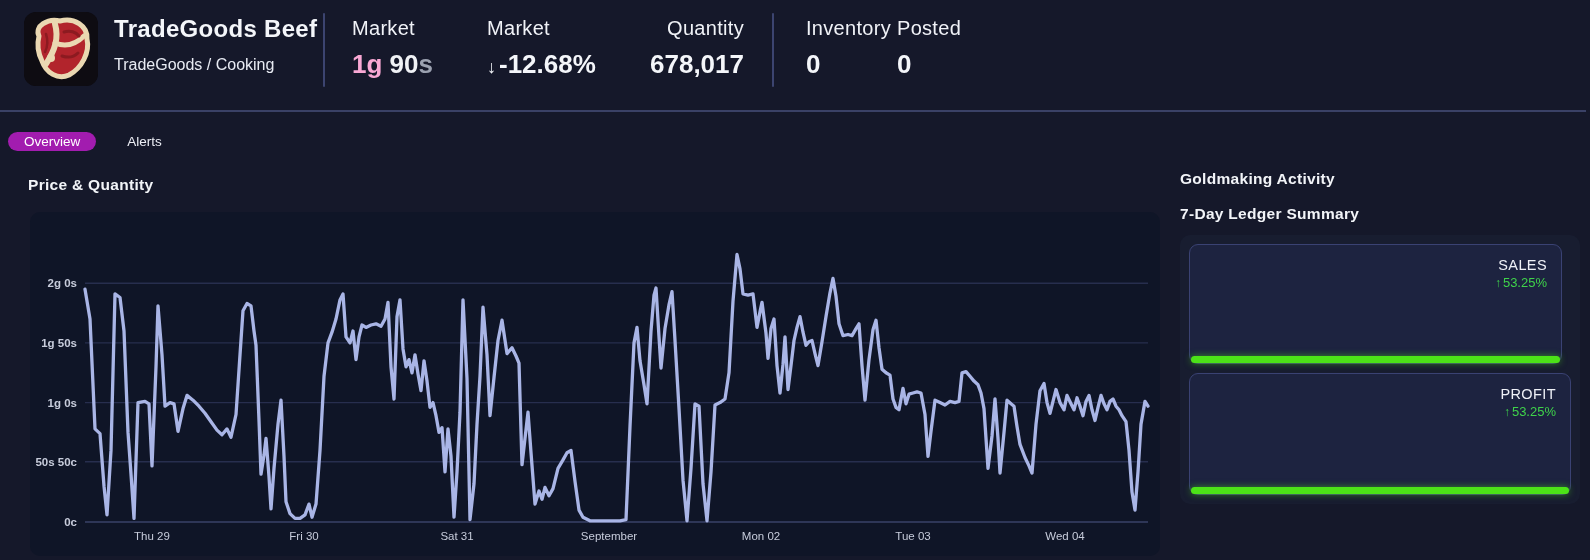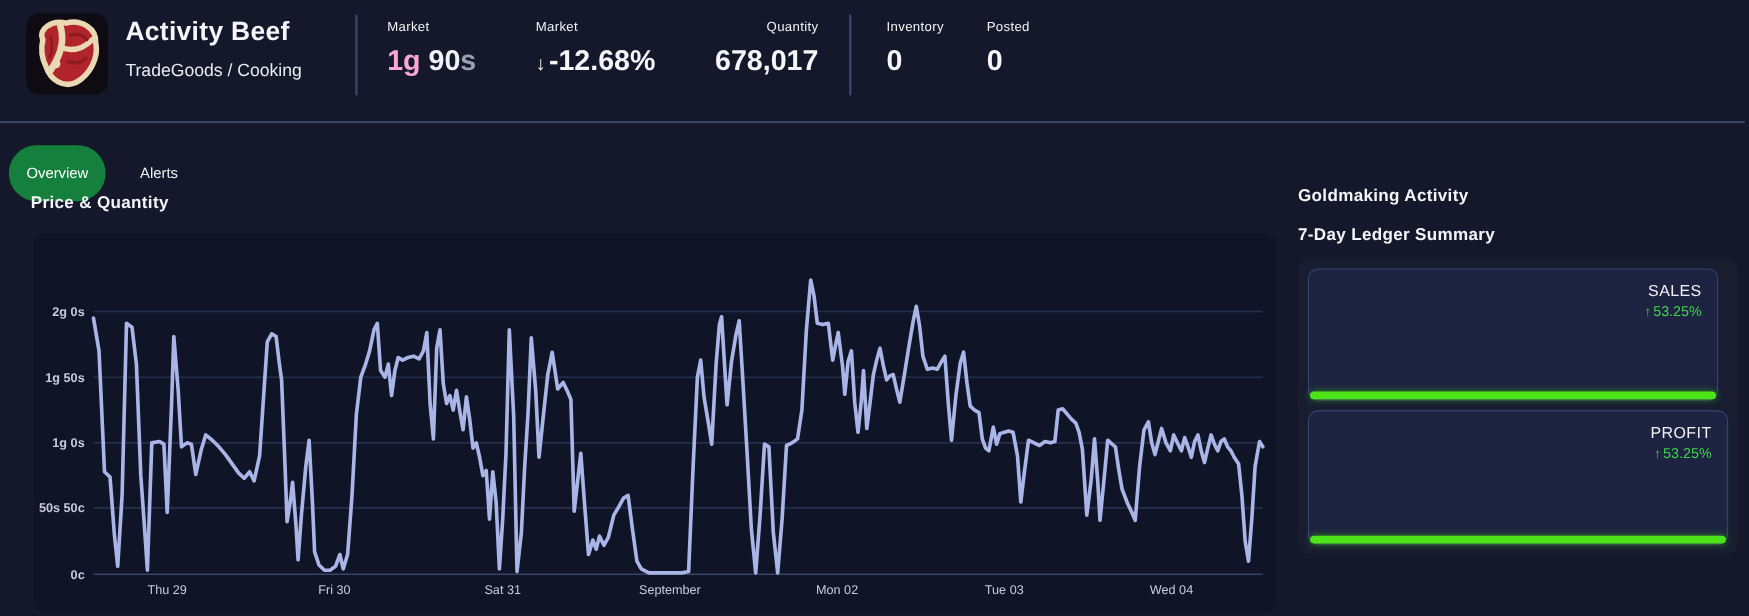--- a/index.html
+++ b/index.html
@@ -15,38 +15,38 @@
   
   .header { position:absolute; left:0; top:0; width:1590px; height:110px; }
   .item-icon { position:absolute; left:24px; top:12px; width:74px; height:74px; border-radius:12px; overflow:hidden; background:#0e0c12; }
   .title-block { position:absolute; left:114px; top:15px; }
   .item-name { font-size:24px; font-weight:700; letter-spacing:.3px; color:#f4f6fa; }
   .item-cat  { margin-top:13px; font-size:16px; color:#e8ebf3; }
   .vdiv { position:absolute; top:13px; width:2px; height:74px; background:#3c4470; border-radius:2px; }
   .vdiv.d1 { left:323px; }
   .vdiv.d2 { left:772px; }
   .stat { position:absolute; top:17px; }
-  .stat .lbl { font-size:12px; color:#f0f2f7; letter-spacing:.3px; }
+  .stat .lbl { font-size:20px; color:#f0f2f7; letter-spacing:.3px; }
   .stat .val { margin-top:9px; font-size:26px; font-weight:700; color:#f4f6fa; }
   .s-market    { left:352px; }
   .s-trend     { left:487px; }
   .s-quantity  { left:650px;text-align:right; }
   .s-inventory { left:806px; }
   .s-posted    { left:897px; }
   .gold   { color:#f9a8d4; }
   .silver-num { color:#f0f2f6; }
   .silver-unit { color:#9ba1b0; }
   .trend-val { color:#f1362b; }
   .trend-arrow { font-size:18px; margin-right:3px; }
   .hdiv { position:absolute; left:0; top:110px; width:1586px; height:2px; background:#3a4166; }
 
   
   .tabs { position:absolute; left:8px; top:132px; display:flex; align-items:center; gap:31px; }
   .tab { font-size:13.5px; color:#eceef5; cursor:pointer; }
-  .tab.active { background:#15803d; border-radius:999px; padding:18px 16px; color:#fff; }
+  .tab.active { background:#a21caf; border-radius:999px; padding:2px 16px; color:#fff; }
 
   
   .chart-title { position:absolute; left:28px; top:176px; font-size:15.5px; font-weight:600; letter-spacing:.3px; color:#f2f4f8; }
   .chart-panel { position:absolute; left:30px; top:212px; width:1130px; height:344px; background:#0f1527; border-radius:10px; }
   .chart-panel svg { display:block; width:100%; height:100%; }
 
   
   .sidebar { position:absolute; left:1180px; top:170px; width:400px; }
   .side-h { font-size:15.5px; font-weight:600; letter-spacing:.3px; color:#f2f4f8; }
   .nodata { margin-top:13px; height:31px; background:#1b2138; border-radius:7px;
@@ -75,21 +75,21 @@
       <path d="M31 12 C35 26 31 38 22 52" stroke="#ead8b2" stroke-width="6" fill="none" stroke-linecap="round"></path>
       <path d="M31 31 C41 35 51 33 60 24" stroke="#ead8b2" stroke-width="5" fill="none" stroke-linecap="round"></path>
       <circle cx="27" cy="46" r="4" fill="#ead8b2"></circle>
       <path d="M40 20 C46 18 52 20 55 24" stroke="#8c1a20" stroke-width="3" fill="none" stroke-linecap="round"></path>
       <path d="M38 44 C44 46 50 45 54 41" stroke="#8c1a20" stroke-width="3" fill="none" stroke-linecap="round"></path>
       <path d="M22 22 C24 28 24 34 21 40" stroke="#8c1a20" stroke-width="2.5" fill="none" stroke-linecap="round"></path>
     </svg>
   </div>
 
   <div class="title-block">
-    <div class="item-name">Activity Beef</div>
+    <div class="item-name">TradeGoods Beef</div>
     <div class="item-cat">TradeGoods / Cooking</div>
   </div>
 
   <div class="vdiv d1"></div>
 
   <div class="stat s-market">
     <div class="lbl">Market</div>
     <div class="val"><span class="gold">1g</span> <span class="silver-num">90</span><span class="silver-unit">s</span></div>
   </div>
 

